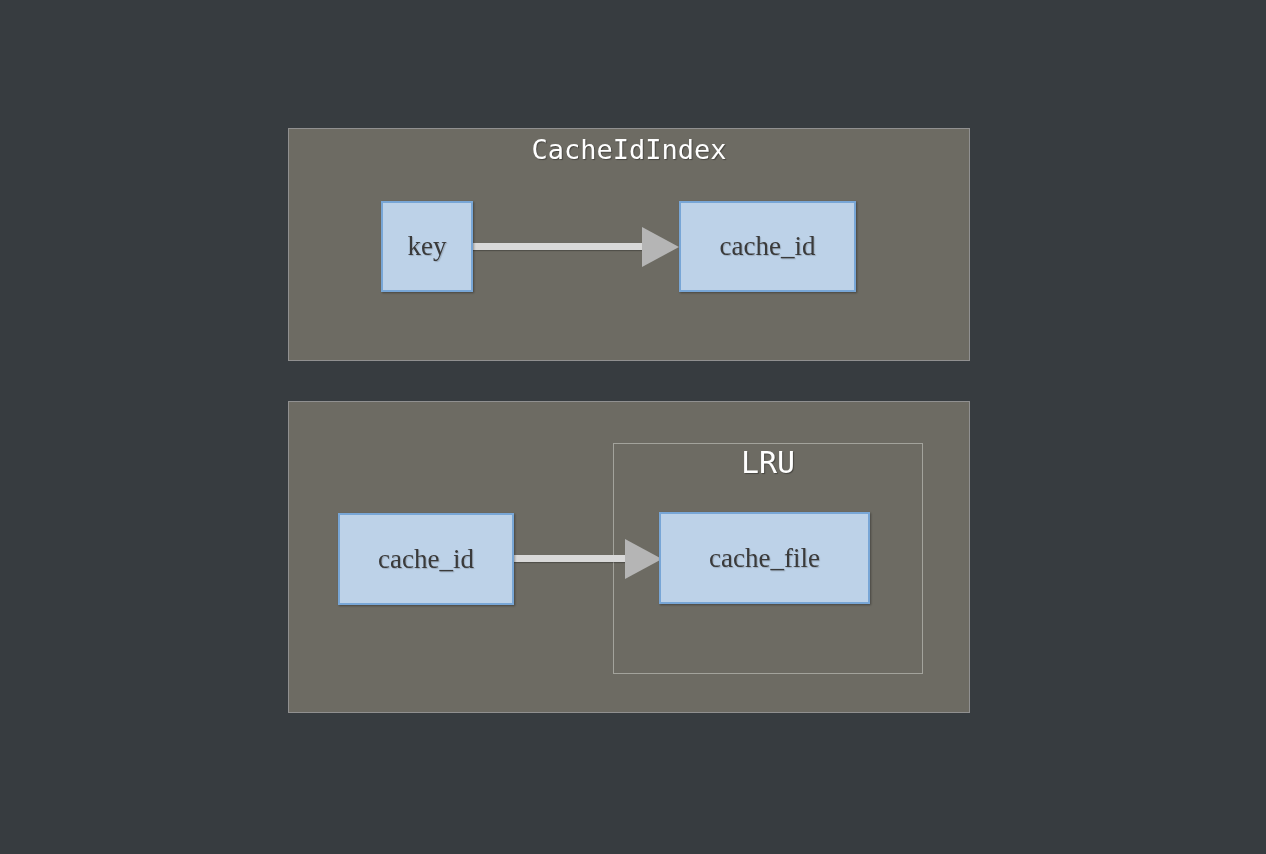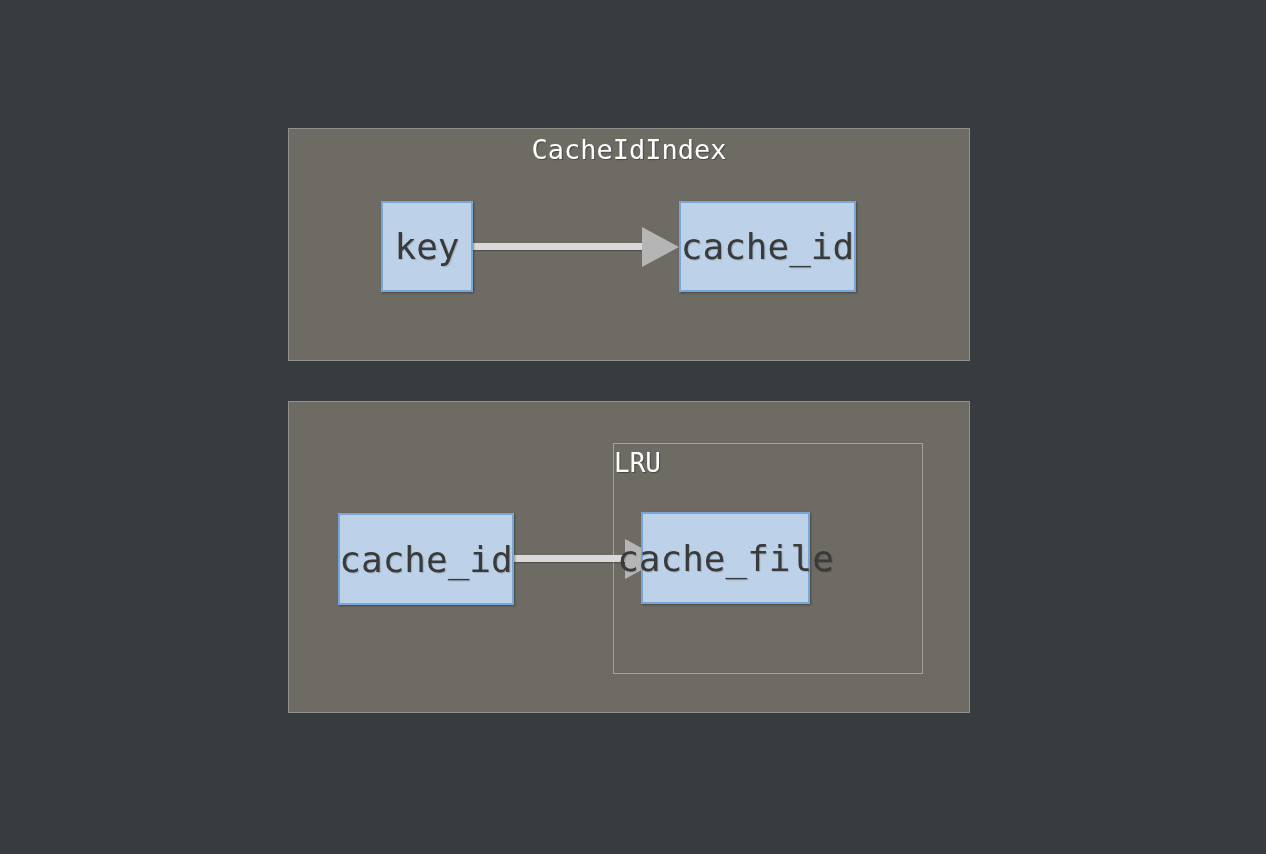--- a/index.html
+++ b/index.html
@@ -37,40 +37,42 @@
     position: absolute;
     border: 1px solid var(--group-border, #a3a39c);
     box-sizing: border-box;
     background: transparent;
   }
   .group-title {
     position: absolute;
     top: 3px;
     left: 0;
     width: 100%;
-    font-size: 26px;
+    text-align: center;
+    font-size: 30px;
     line-height: 32px;
     color: var(--title-text, #ffffff);
     text-shadow: 1px 1px 1px rgba(0,0,0,0.35);
     white-space: nowrap;
   }
   .node {
     position: absolute;
     background: var(--node-bg, #bdd2e8);
     border: 2px solid var(--node-border, #78a6d6);
     box-sizing: border-box;
     display: flex;
     align-items: center;
     justify-content: center;
-    font-size: 36px;
+    font-size: 27px;
     color: var(--node-text, #3a3a3a);
     box-shadow: 1px 1px 2px rgba(0,0,0,0.35);
     text-shadow: 1px 1px 1px rgba(0,0,0,0.18);
     white-space: nowrap;
     z-index: 2;
+    font-family: Liberation Serif, serif;
   }
   .arrow-shaft {
     position: absolute;
     height: 7px;
     background: var(--arrow-shaft, #d9d9d9);
     box-shadow: 0 1px 1px rgba(0,0,0,0.25);
     z-index: 1;
   }
   .arrow-head {
     position: absolute;
@@ -108,18 +110,18 @@
       <div class="group-title">LRU</div>
     </div>
 
     <div class="node" style="left:49px; top:111px; width:176px; height:92px;">
       <span>cache_id</span>
     </div>
 
     <div class="arrow-shaft" style="left:225px; top:153px; width:113px;"></div>
     <div class="arrow-head" style="left:336px; top:137px;"></div>
 
-    <div class="node" style="left:352px; top:110px; width:169px; height:92px;">
+    <div class="node" style="left:370px; top:110px; width:211px; height:92px;">
       <span>cache_file</span>
     </div>
   </div>
 
 </div>
 
 </body></html>

